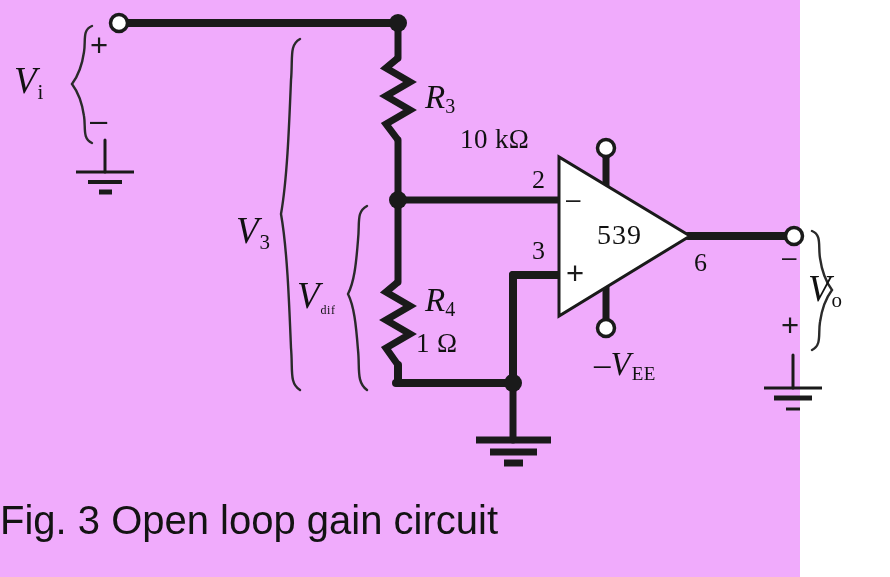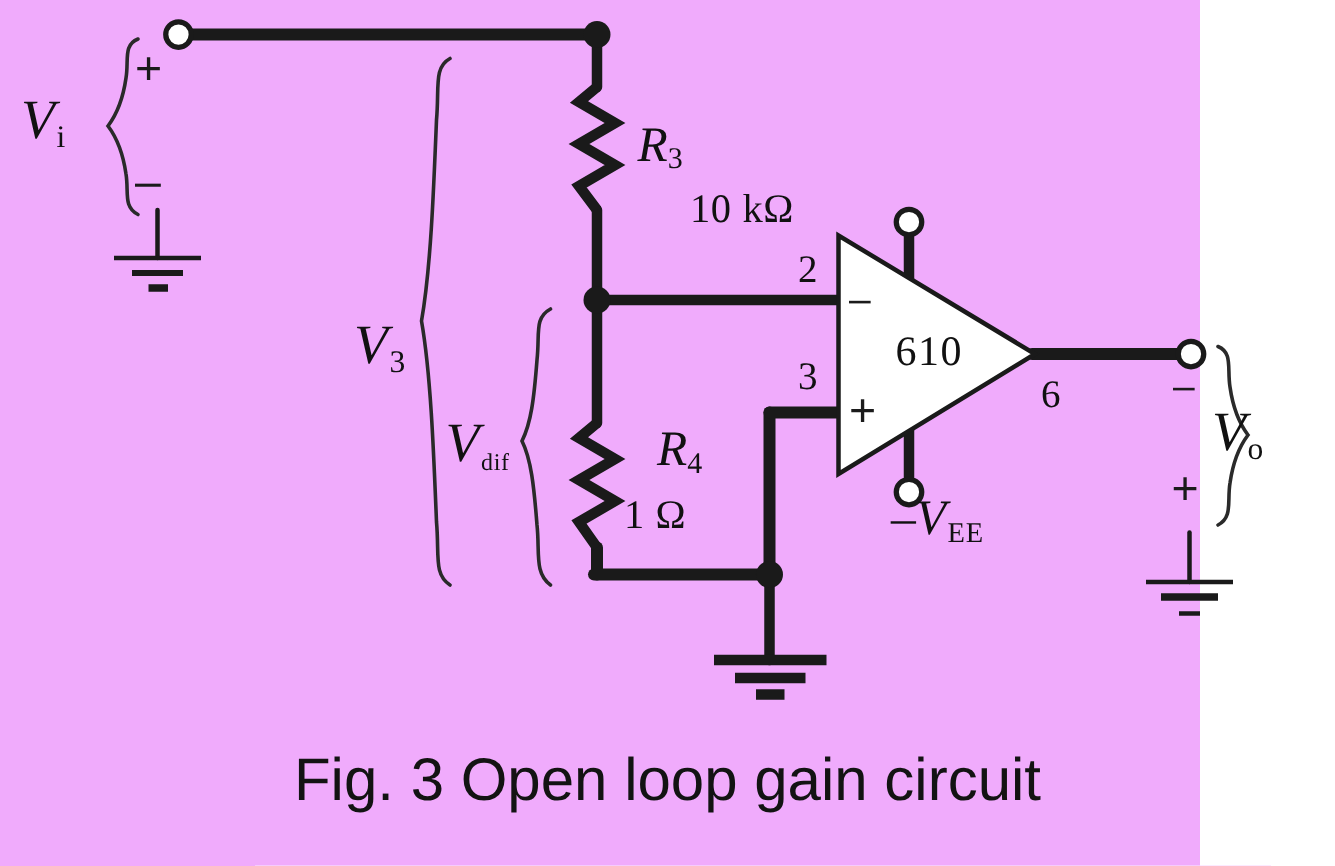--- a/index.html
+++ b/index.html
@@ -45,21 +45,21 @@
     font-style: normal;
     font-size: 21px;
     vertical-align: baseline;
     position: relative;
     top: 6px;
     left: 1px;
     letter-spacing: 0.3px;
   }
   .var-italic .sub-sm {
     font-style: normal;
-    font-size: 16px;
+    font-size: 12px;
     vertical-align: baseline;
     position: relative;
     top: 6px;
     left: 1px;
     letter-spacing: 0.5px;
   }
   .res-name {
     font-family: "Liberation Serif", serif;
     font-style: italic;
     font-size: 33px;
@@ -113,21 +113,21 @@
     position: relative;
     top: 5px;
     left: 1px;
     letter-spacing: 0.5px;
   }
   #caption {
     position: absolute;
     left: 0;
     top: 498px;
     width: 890px;
-    text-align: center;
+    text-align: left;
     font-family: "Liberation Sans", sans-serif;
     font-size: 40px;
     font-weight: 400;
     color: #131313;
     letter-spacing: 0px;
   }
 </style>
 </head>
 <body>
 
@@ -224,36 +224,36 @@
 
   <div class="lbl var-italic" style="left:297px; top:277px;">
     <span>V</span><span class="sub-sm">dif</span>
   </div>
 
   <div class="lbl res-name" style="left:425px; top:81px;">
     <span>R</span><span class="sub">3</span>
   </div>
   <div class="lbl res-val" style="left:416px; top:126px;margin-left:44px;">10 kΩ</div>
 
-  <div class="lbl res-name" style="left:438px; top:284px;">
+  <div class="lbl res-name" style="left:425px; top:284px;">
     <span>R</span><span class="sub">4</span>
   </div>
   <div class="lbl res-val" style="left:416px; top:330px;">1 Ω</div>
 
   <div class="lbl pin-num" style="left:532px; top:167px;">2</div>
   <div class="lbl pin-num" style="left:532px; top:238px;">3</div>
   <div class="lbl pin-num" style="left:694px; top:250px;">6</div>
 
   <div class="lbl sign-small" style="left:566px; top:186px;">–</div>
   <div class="lbl sign" style="left:566px; top:258px;">+</div>
 
-  <div class="lbl chip-name" style="left:597px; top:221px;">610</div>
-
-
-  <div class="lbl rail-lbl" style="left:594px; top:330px;">
+  <div class="lbl chip-name" style="left:597px; top:221px;">539</div>
+
+
+  <div class="lbl rail-lbl" style="left:594px; top:348px;">
     <span>–</span><i>V</i><span class="sub">EE</span>
   </div>
 
   <div class="lbl sign-small" style="left:782px; top:244px;">–</div>
   <div class="lbl sign" style="left:781px; top:310px;">+</div>
 
   <div class="lbl var-italic" style="left:808px; top:270px;">
     <span>V</span><span class="sub">o</span>
   </div>
 

